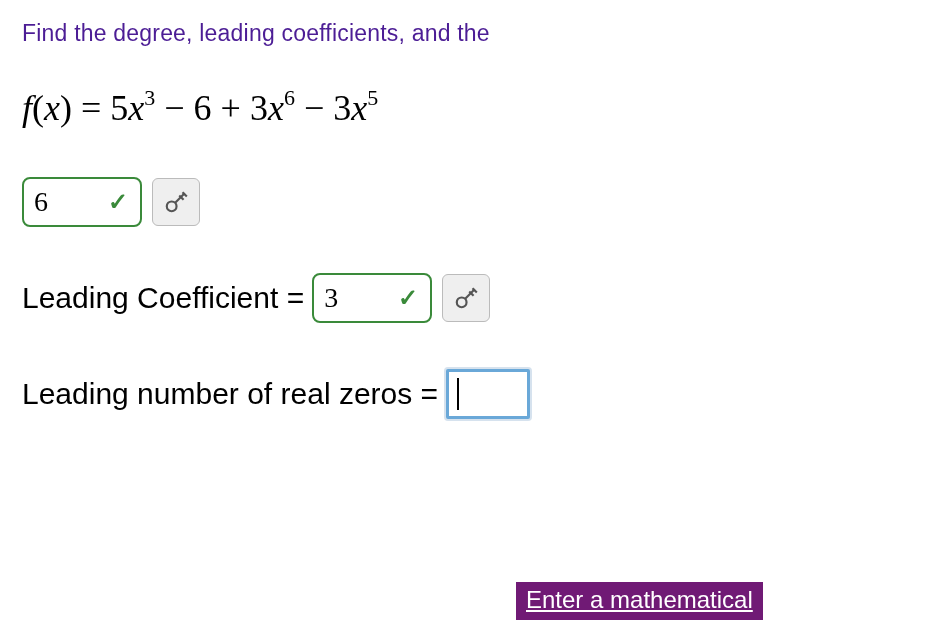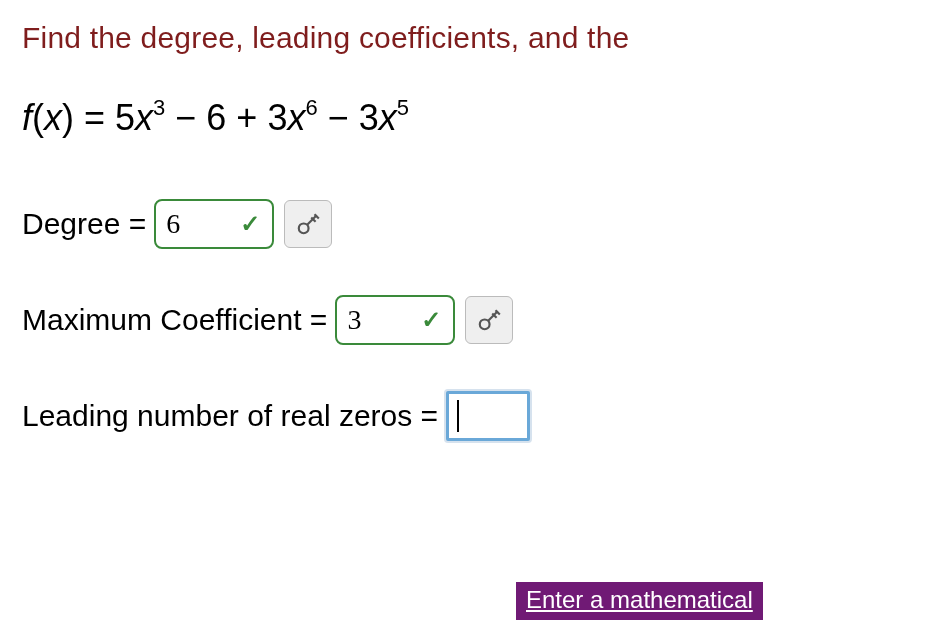--- a/index.html
+++ b/index.html
@@ -10,31 +10,31 @@
     background: #ffffff;
     font-family: Verdana, Geneva, sans-serif;
   }
   .container {
     padding: 18px 22px;
     box-sizing: border-box;
     position: relative;
     height: 100%;
   }
   .question-text {
-    font-size: 30px;
+    font-size: 23px;
     line-height: 1.35;
-    color: #7f1d1d;
+    color: #4c1d95;
     letter-spacing: 0.2px;
     margin-bottom: 38px;
   }
   .equation {
-    font-family: Liberation Sans, sans-serif;
+    font-family: Liberation Serif, serif;
     font-size: 36px;
     color: #000;
-    margin-bottom: 60px;
+    margin-bottom: 48px;
   }
   .equation sup {
     font-size: 22px;
     vertical-align: super;
     position: relative;
     top: -2px;
   }
   .eq-f { font-style: italic; }
   .eq-x { font-style: italic; }
   .row {
@@ -132,37 +132,36 @@
 
   <div class="question-text">
     <span>Find the degree, leading coefficients, and the</span><br>
   </div>
 
   <div class="equation">
     <span class="eq-f">f</span>(<span class="eq-x">x</span>) = 5<span class="eq-x">x</span><sup>3</sup> − 6 + 3<span class="eq-x">x</span><sup>6</sup> − 3<span class="eq-x">x</span><sup>5</sup>
   </div>
 
   <div class="row">
-    <span class="row-label">Degree =</span>
     <span class="answer-box degree">
       <span class="val">6</span>
       <span class="checkmark">✓</span>
     </span>
     <span class="preview-btn">
       <svg viewBox="0 0 24 24">
         <circle cx="8" cy="16" r="4.5" fill="none" stroke="#555" stroke-width="2"></circle>
         <line x1="11.5" y1="12.5" x2="20" y2="4" stroke="#555" stroke-width="2"></line>
         <line x1="18" y1="3" x2="22" y2="7" stroke="#555" stroke-width="2"></line>
         <line x1="15" y1="6" x2="19" y2="10" stroke="#555" stroke-width="2"></line>
       </svg>
     </span>
   </div>
 
   <div class="row">
-    <span class="row-label">Maximum Coefficient =</span>
+    <span class="row-label">Leading Coefficient =</span>
     <span class="answer-box leading">
       <span class="val">3</span>
       <span class="checkmark">✓</span>
     </span>
     <span class="preview-btn">
       <svg viewBox="0 0 24 24">
         <circle cx="8" cy="16" r="4.5" fill="none" stroke="#555" stroke-width="2"></circle>
         <line x1="11.5" y1="12.5" x2="20" y2="4" stroke="#555" stroke-width="2"></line>
         <line x1="18" y1="3" x2="22" y2="7" stroke="#555" stroke-width="2"></line>
         <line x1="15" y1="6" x2="19" y2="10" stroke="#555" stroke-width="2"></line>

